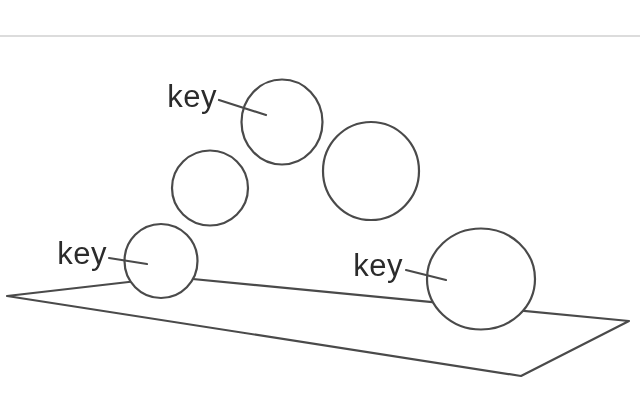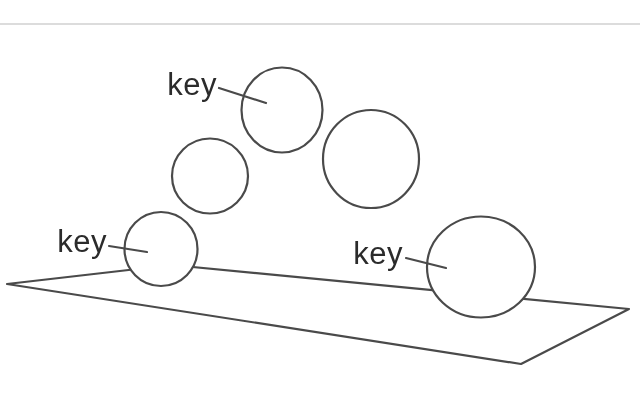--- a/index.html
+++ b/index.html
@@ -8,20 +8,21 @@
     width: 640px;
     height: 400px;
     background: #ffffff;
     overflow: hidden;
   }
   .canvas {
     position: relative;
     width: 640px;
     height: 340px;
     background: #ffffff;
+    margin-top: 12px;
   }
   .divider {
     position: absolute;
     left: 0;
     top: 23px;
     width: 100%;
     height: 2px;
     background: #dcdcdc;
   }
   svg.diagram {

